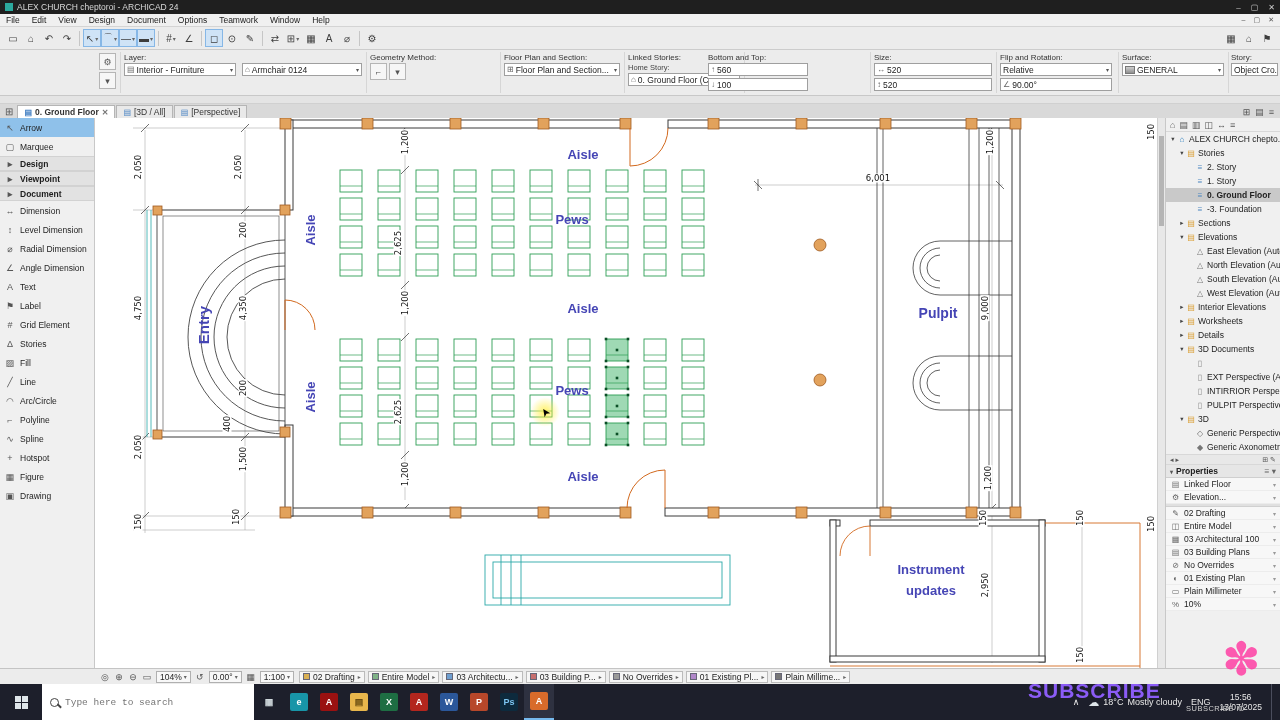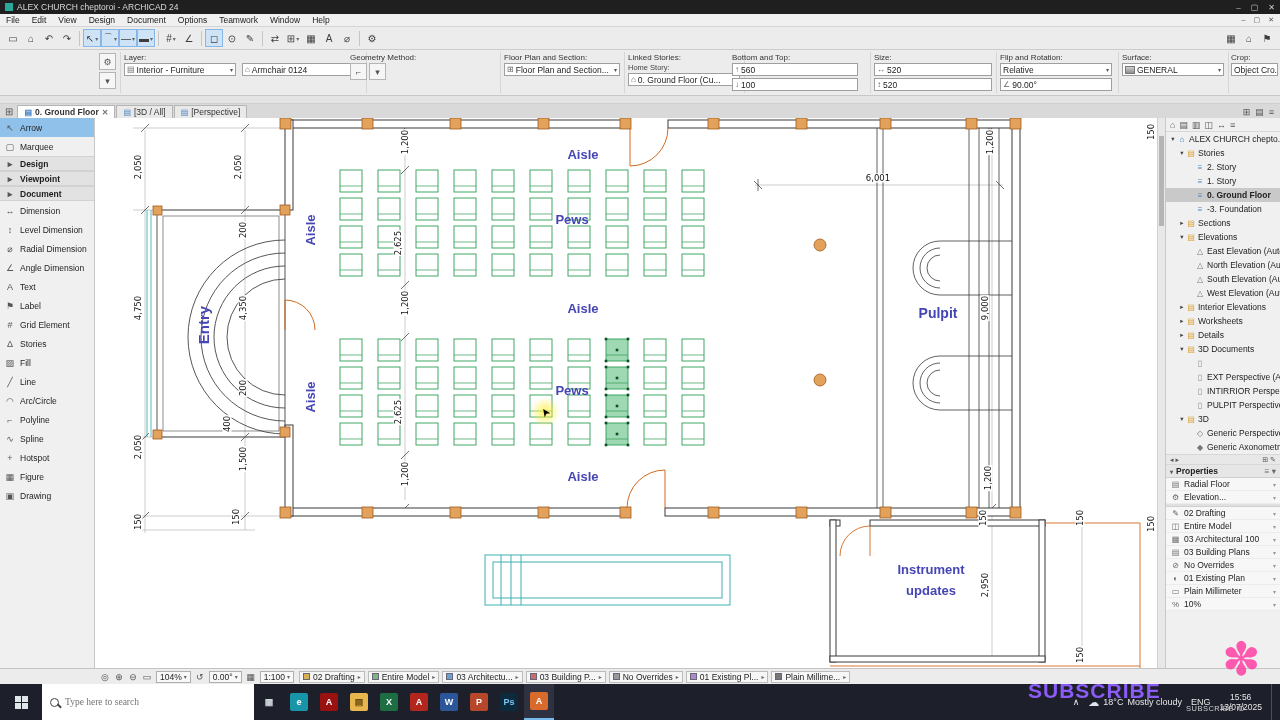--- a/index.html
+++ b/index.html
@@ -92,21 +92,21 @@
 .sb-dd{display:flex;align-items:center;gap:3px;border:1px solid #bbb;background:#f6f6f6;height:12px;padding:0 3px;margin-left:3px;white-space:nowrap}
 .sb-dd .sq{width:7px;height:7px;border:1px solid #667;flex:none}
 
 #taskbar{position:absolute;left:0;top:684px;width:1280px;height:36px;background:#1d1f2b;display:flex;align-items:center;color:#e8e8e8}
 #start-button{width:42px;height:36px;display:flex;align-items:center;justify-content:center}
 .winlogo{width:13px;height:13px;display:grid;grid-template-columns:1fr 1fr;grid-template-rows:1fr 1fr;gap:1px}
 .winlogo div{background:#dfe6ea}
 #taskbar-search{width:212px;height:36px;background:#fff;display:flex;align-items:center;gap:6px;padding:0 8px;color:#555}
 .mag{width:9px;height:9px;border:1.5px solid #444;border-radius:50%;position:relative;flex:none}
 .mag::after{content:"";position:absolute;width:5px;height:1.5px;background:#444;transform:rotate(45deg);right:-4px;bottom:-1px}
-#taskbar-search input{border:none;outline:none;font-size:9.5px;width:160px;font-family:Liberation Serif, serif;color:#333;background:transparent}
+#taskbar-search input{border:none;outline:none;font-size:9.5px;width:160px;font-family:Liberation Mono, monospace;color:#333;background:transparent}
 #tb-apps{display:flex;height:36px}
 .tb-app{width:30px;height:36px;display:flex;align-items:center;justify-content:center}
 .tb-app.active{background:#2e3140;border-bottom:2px solid #76b9ed}
 .tb-app .ic{width:18px;height:18px;border-radius:2px;display:flex;align-items:center;justify-content:center;font-size:9px;font-weight:bold}
 #tray{margin-left:auto;display:flex;align-items:center;gap:9px;padding-right:4px;font-size:9px}
 .tray-weather{display:flex;align-items:center;gap:4px;white-space:nowrap}
 .w-icon{font-size:11px;color:#dfe6ea}
 .tray-clock{text-align:center;font-size:8.5px;line-height:10px;white-space:nowrap}
 .tray-edge{width:5px;height:36px;border-left:1px solid #4a4d5d}
 
@@ -246,21 +246,21 @@
     </div>
     <div class="ib-sec" style="left:242px;width:120px">
       <div class="ib-label">&nbsp;</div>
       <div class="combo">
         <span class="combo-icon">⌂</span>
         <span>Armchair 0124</span>
         <span class="caret">▾</span>
       </div>
     </div>
     <div class="ib-sep" style="left:366px"></div>
-    <div class="ib-sec" style="left:350px;width:125px">
+    <div class="ib-sec" style="left:370px;width:125px">
       <div class="ib-label">Geometry Method:</div>
       <div style="display:flex;gap:2px">
         <div class="ib-btn">⌐</div>
         <div class="ib-btn">▾</div>
       </div>
     </div>
     <div class="ib-sep" style="left:500px"></div>
     <div class="ib-sec" style="left:504px;width:116px">
       <div class="ib-label">Floor Plan and Section:</div>
       <div class="combo">
@@ -273,21 +273,21 @@
     <div class="ib-sec" style="left:628px;width:112px">
       <div class="ib-label">Linked Stories:</div>
       <div class="ib-sub">Home Story:</div>
       <div class="combo">
         <span class="combo-icon">⌂</span>
         <span>0. Ground Floor (Cu...</span>
         <span class="caret">▾</span>
       </div>
     </div>
     <div class="ib-sep" style="left:744px"></div>
-    <div class="ib-sec" style="left:732px;width:126px">
+    <div class="ib-sec" style="left:708px;width:100px">
       <div class="ib-label">Bottom and Top:</div>
       <div class="field">
         <span class="f-ic">↑</span>
         <span>560</span>
       </div>
       <div class="field">
         <span class="f-ic">↓</span>
         <span>100</span>
       </div>
     </div>
@@ -319,21 +319,21 @@
     <div class="ib-sec" style="left:1122px;width:102px">
       <div class="ib-label">Surface:</div>
       <div class="combo">
         <span class="chip"></span>
         <span>GENERAL</span>
         <span class="caret">▾</span>
       </div>
     </div>
     <div class="ib-sep" style="left:1228px"></div>
     <div class="ib-sec" style="left:1231px;width:47px">
-      <div class="ib-label">Crop:</div>
+      <div class="ib-label">Story:</div>
       <div class="combo">
         <span>Object Cro...</span>
       </div>
     </div>
   </div>
 
   <div id="scrollstrip"></div>
 
   <div id="tabbar">
     <span class="tabbar-left-ic">⊞</span>
@@ -949,21 +949,21 @@
       <span>⊞ ✎</span>
     </div>
     <div id="props-header">
       <span class="ph-caret">▾</span>
       <span>Properties</span>
       <span class="ph-icons">≡ ▾</span>
     </div>
     <div id="props-rows">
         <div class="prop-row">
           <span class="pr-ic">▤</span>
-          <span>Radial Floor</span>
+          <span>Linked Floor</span>
           <span class="pr-caret">▾</span>
         </div>
         <div class="prop-row">
           <span class="pr-ic">⚙</span>
           <span>Elevation...</span>
           <span class="pr-caret">▾</span>
         </div>
         <div class="prop-sep"></div>
         <div class="prop-row">
           <span class="pr-ic">✎</span>

